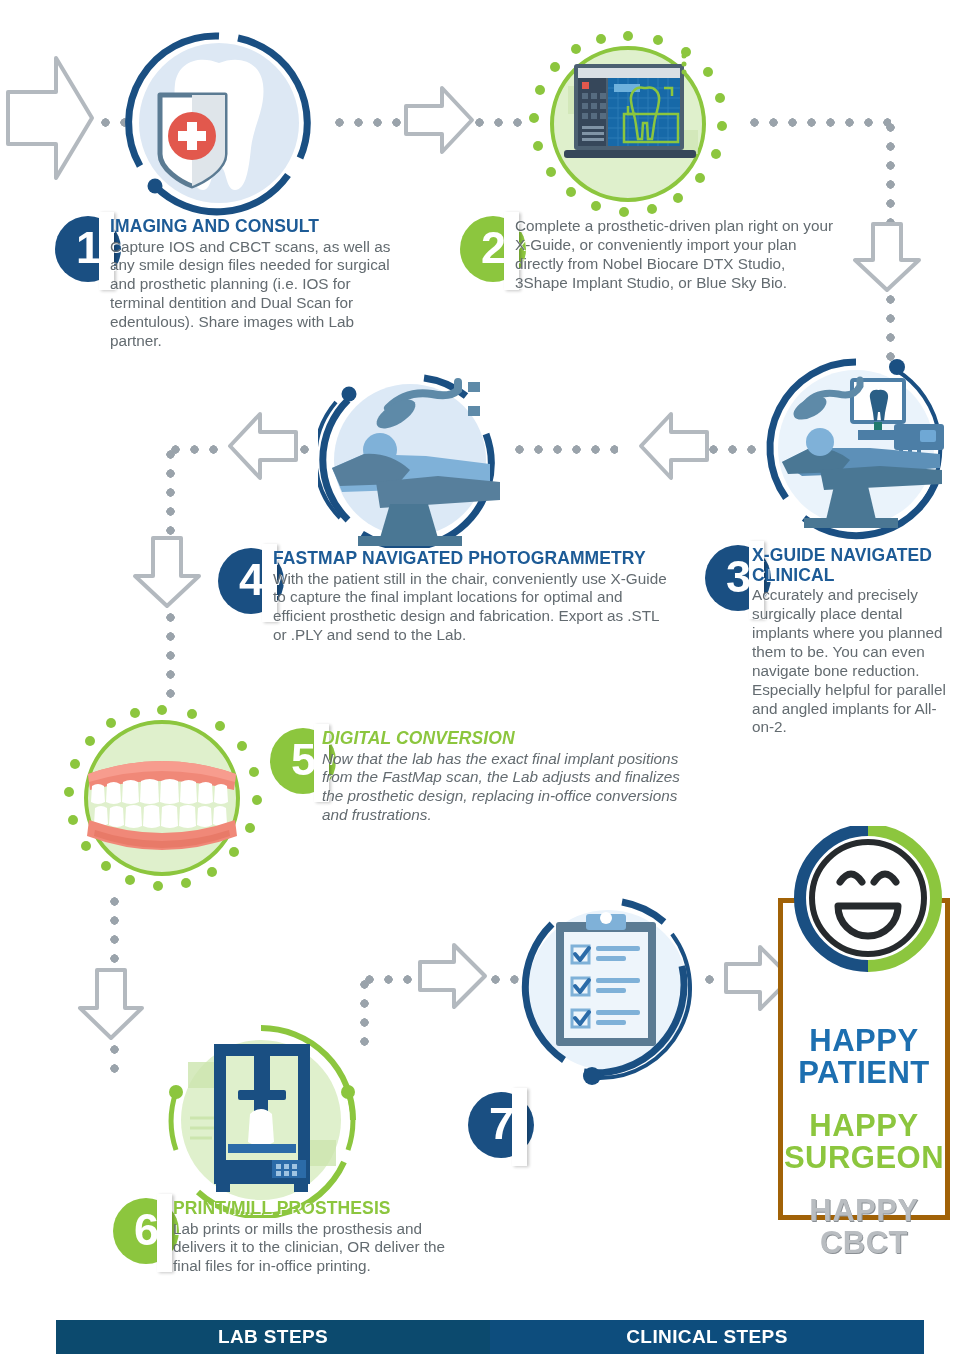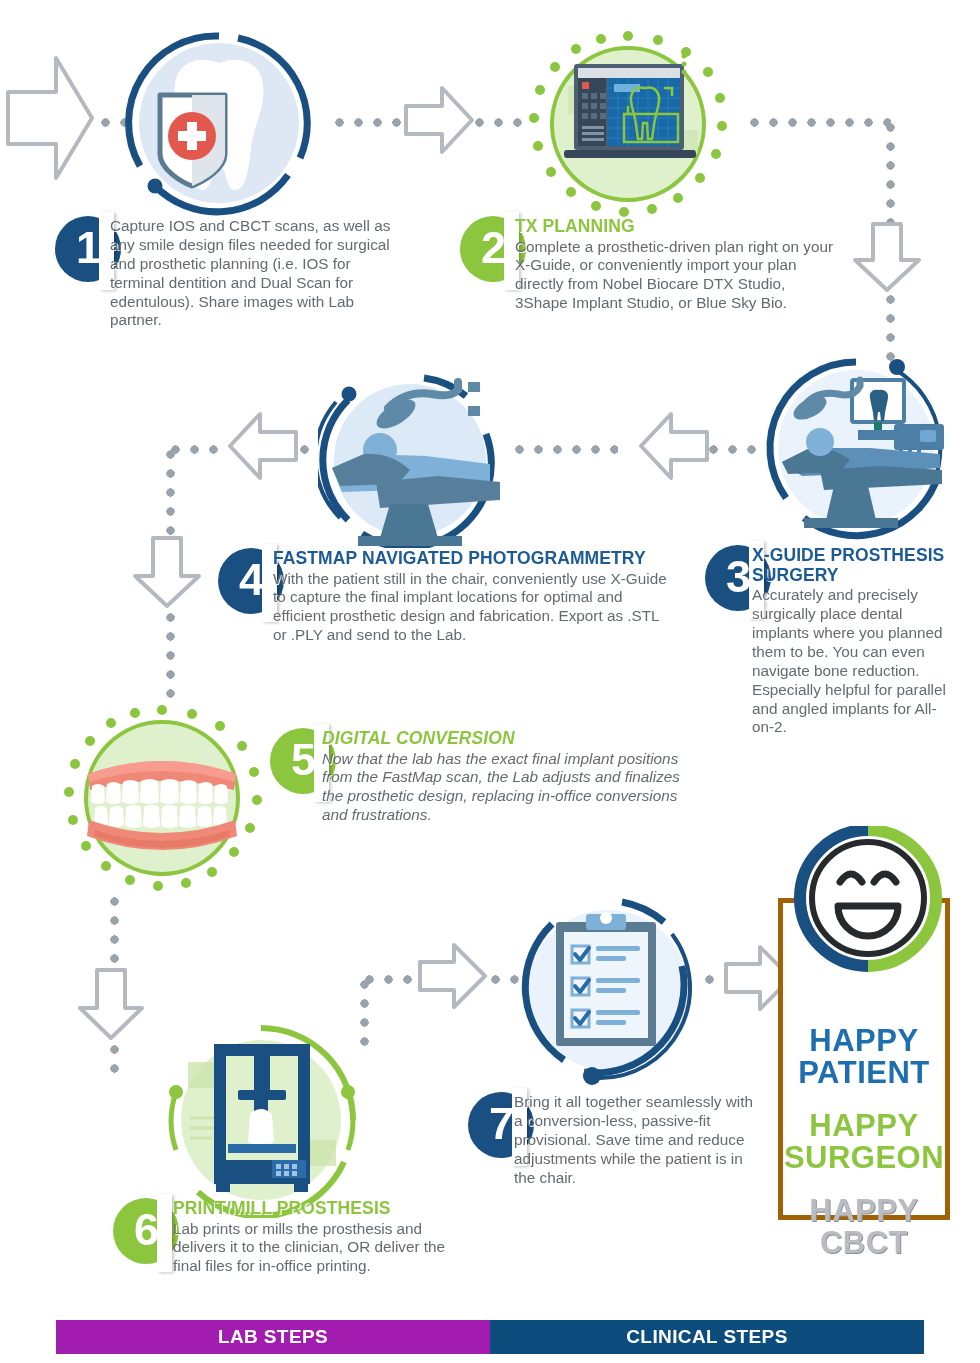--- a/index.html
+++ b/index.html
@@ -117,21 +117,21 @@
   #legend .seg {
     flex: 1 1 0;
     display: flex;
     align-items: center;
     justify-content: center;
     color: #ffffff;
     font-size: 19px;
     font-weight: bold;
     letter-spacing: 0.4px;
   }
-  #legend .lab { background: #a21caf; }
+  #legend .lab { background: #0c4a6e; }
   #legend .clin { background: #0d4d7d; }
 </style>
 </head>
 <body>
 
 <div id="canvas">
 
   <div class="dotline h" style="left:96px;  top:118px; width:38px;"></div>
   <div class="dotline h" style="left:330px; top:118px; width:82px;"></div>
   <div class="dotline h" style="left:470px; top:118px; width:62px;"></div>
@@ -524,42 +524,42 @@
       <path d="M46,80 L106,80 A30,30 0 0,1 46,80 Z" fill="#ffffff" stroke="#262a2d" stroke-width="7" stroke-linejoin="round"></path>
     </svg>
   </div>
 
   <div class="step" style="left:55px; top:216px; width:350px;">
     <div class="numwrap">
       <div class="numcircle blue">1</div>
       <div class="numbar"></div>
     </div>
     <div class="body" style="left:55px; top:1px; width:295px;">
+      <h3 class="blue">IMAGING AND CONSULT</h3>
       <p>Capture IOS and CBCT scans, as well as any smile design files needed for surgical and prosthetic planning (i.e. IOS for terminal dentition and Dual Scan for edentulous). Share images with Lab partner.</p>
     </div>
   </div>
 
   <div class="step" style="left:460px; top:216px; width:380px;">
     <div class="numwrap">
       <div class="numcircle green">2</div>
       <div class="numbar"></div>
     </div>
     <div class="body" style="left:55px; top:1px; width:325px;">
-      <h3 class="green">TX PLANNING</h3>
       <p>Complete a prosthetic-driven plan right on your X-Guide, or conveniently import your plan directly from Nobel Biocare DTX Studio, 3Shape Implant Studio, or Blue Sky Bio.</p>
     </div>
   </div>
 
   <div class="step" style="left:705px; top:545px; width:240px;">
     <div class="numwrap">
       <div class="numcircle blue">3</div>
       <div class="numbar"></div>
     </div>
     <div class="body" style="left:47px; top:1px; width:195px;">
-      <h3 class="blue">X-GUIDE PROSTHESIS SURGERY</h3>
+      <h3 class="blue">X-GUIDE NAVIGATED CLINICAL</h3>
       <p>Accurately and precisely surgically place dental implants where you planned them to be. You can even navigate bone reduction. Especially helpful for parallel and angled implants for All-on-2.</p>
     </div>
   </div>
 
   <div class="step" style="left:218px; top:548px; width:450px;">
     <div class="numwrap">
       <div class="numcircle blue">4</div>
       <div class="numbar"></div>
     </div>
     <div class="body" style="left:55px; top:1px; width:398px;">
@@ -589,21 +589,20 @@
       <p>Lab prints or mills the prosthesis and delivers it to the clinician, OR deliver the final files for in-office printing.</p>
     </div>
   </div>
 
   <div class="step" style="left:468px; top:1092px; width:290px;">
     <div class="numwrap">
       <div class="numcircle blue">7</div>
       <div class="numbar"></div>
     </div>
     <div class="body" style="left:46px; top:1px; width:248px;">
-      <p>Bring it all together seamlessly with a conversion-less, passive-fit provisional. Save time and reduce adjustments while the patient is in the chair.</p>
     </div>
   </div>
 
   <div id="legend">
     <div class="seg lab">LAB STEPS</div>
     <div class="seg clin">CLINICAL STEPS</div>
   </div>
 
 </div>
 

